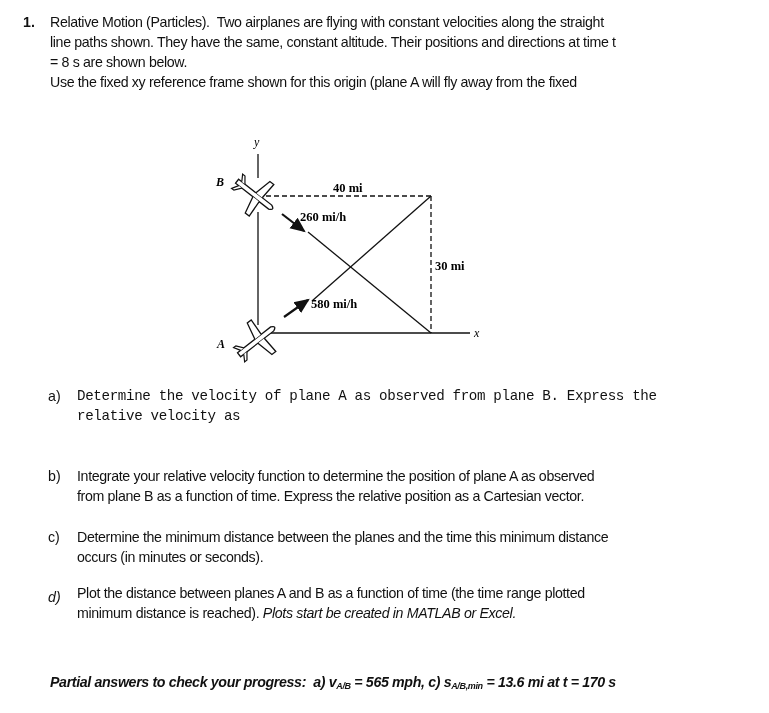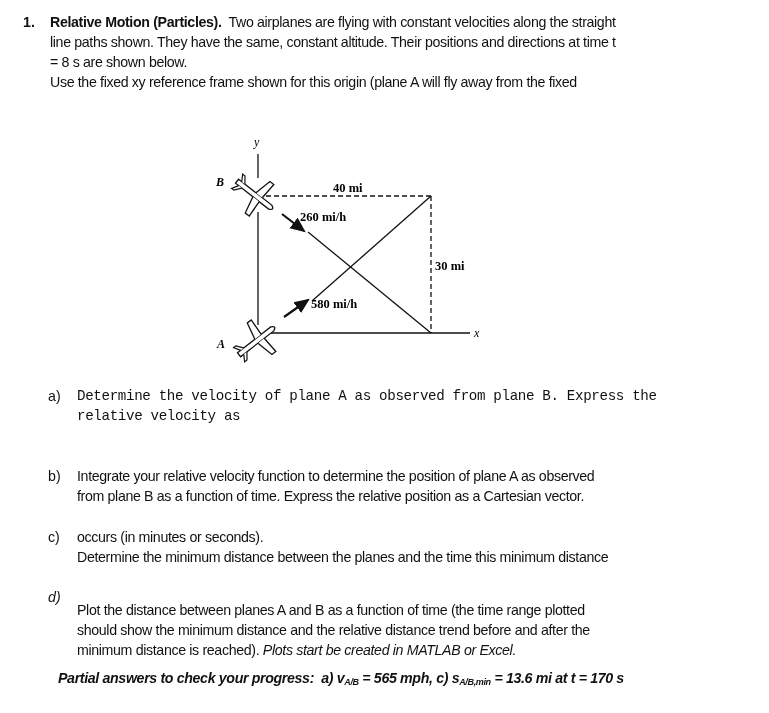--- a/index.html
+++ b/index.html
@@ -1,26 +1,26 @@
 <!DOCTYPE html>
 <html><head>
 <meta charset="utf-8">
 <style>
   html, body { margin: 0; padding: 0; background: #ffffff; }
   body { width: 769px; height: 713px; position: relative; overflow: hidden;
          font-family: "Liberation Sans", sans-serif; color: #111; }
   .txt { position: absolute; font-size: 14.2px; line-height: 20px; letter-spacing: -0.35px; }
   .num { position: absolute; left: 23px; top: 12px; font-weight: bold; font-size: 14.2px; line-height: 20px; }
   .intro { left: 50px; top: 12px; width: 690px; }
-  .intro b { font-weight: bold; }
+  .intro b { font-weight: normal; }
   .lbl { position: absolute; left: 48px; font-size: 14.2px; line-height: 20px; }
   .q { left: 77px; width: 640px; }
   .ital { font-style: italic; }
   .partial { position: absolute; left: 50px; top: 668px; font-weight: bold; font-style: italic;
-             font-size: 14.2px; line-height: 20px; letter-spacing: -0.35px; margin-left: 8px; }
+             font-size: 14.2px; line-height: 28px; letter-spacing: -0.35px; }
   .sub { font-size: 9px; vertical-align: -2px; }
   svg#diagram { position: absolute; left: 190px; top: 130px; }
   .serif { font-family: "Liberation Serif", serif; }
 </style>
 </head>
 <body>
 
 <div class="num">1.</div>
 <div class="txt intro">
   <div><b>Relative Motion (Particles).</b>&nbsp; <span>Two airplanes are flying with constant velocities along the straight</span></div>
@@ -83,28 +83,27 @@
 </div>
 
 <div class="lbl" style="top:466px;">b)</div>
 <div class="txt q" style="top:466px;">
   <div>Integrate your relative velocity function to determine the position of plane A as observed</div>
   <div>from plane B as a function of time. Express the relative position as a Cartesian vector.</div>
 </div>
 
 <div class="lbl" style="top:527px;">c)</div>
 <div class="txt q" style="top:527px;">
+  <div>Determine the minimum distance between the planes and the time this minimum distance</div>
   <div>occurs (in minutes or seconds).</div>
-  <div>Determine the minimum distance between the planes and the time this minimum distance</div>
 </div>
 
 <div class="lbl ital" style="top:587px;">d)</div>
-<div class="txt q" style="top:600px;">
+<div class="txt q" style="top:583px;">
   <div>Plot the distance between planes A and B as a function of time (the time range plotted</div>
-  <div>should show the minimum distance and the relative distance trend before and after the</div>
   <div><span>minimum distance is reached).</span> <span class="ital">Plots start be created in MATLAB or Excel.</span></div>
 </div>
 
 <div class="partial">
   <span>Partial answers to check your progress:</span>&nbsp;
   <span>a)</span>
   <span>v</span><span class="sub">A/B</span>
   <span>= 565 mph,</span>
   <span>c)</span>
   <span>s</span><span class="sub">A/B,min</span>

